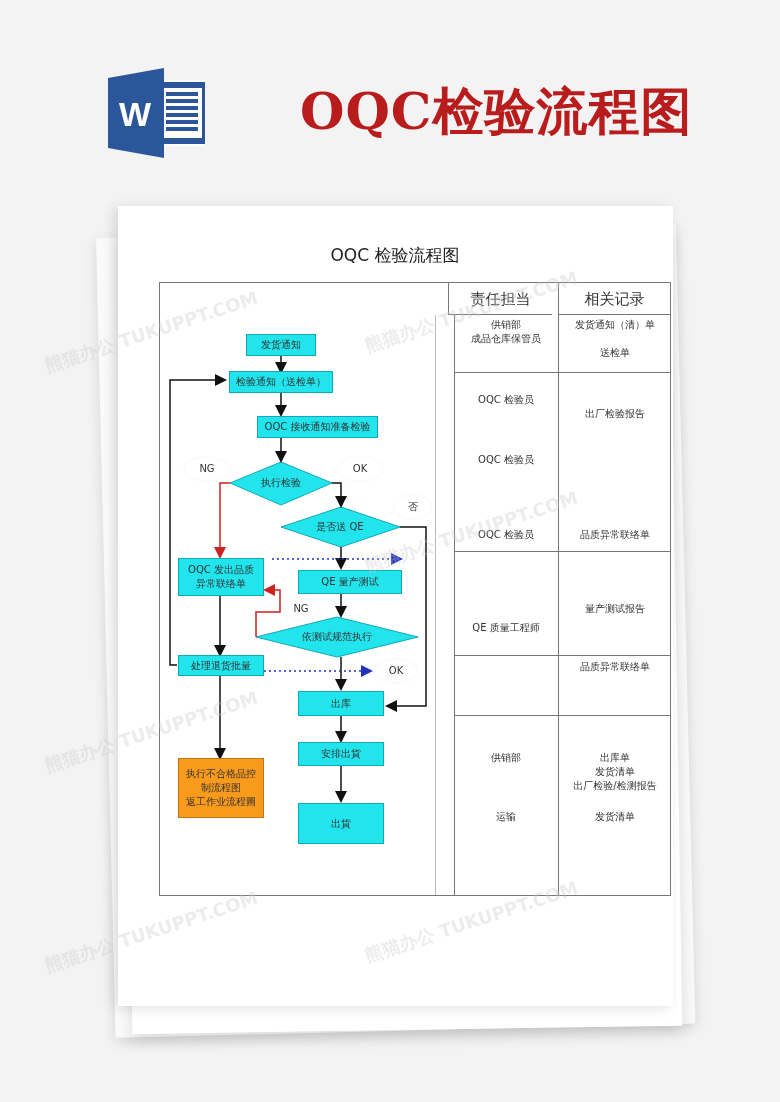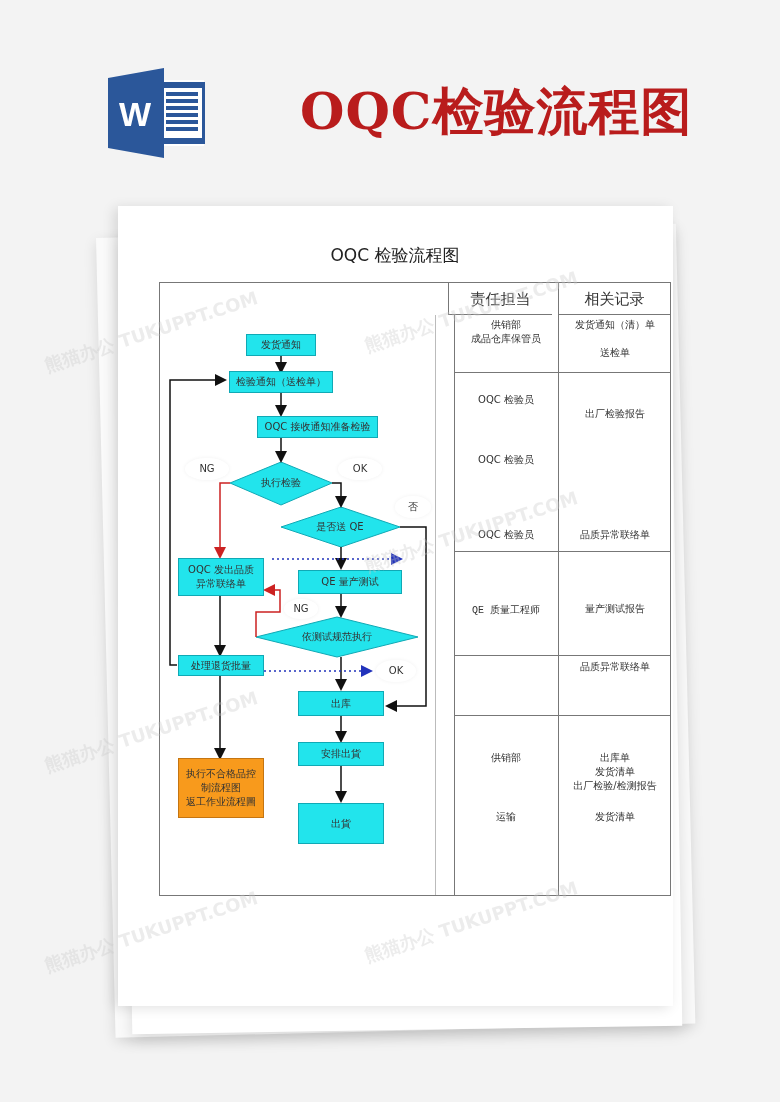--- a/index.html
+++ b/index.html
@@ -80,21 +80,21 @@
     <div>发货通知（清）单</div>
     <div style="margin-top:14px;">送检单</div>
   </div>
 
   <div class="cell-text" style="left:296px;top:110px;width:100px;">OQC 检验员</div>
   <div class="cell-text" style="left:296px;top:170px;width:100px;">OQC 检验员</div>
   <div class="cell-text" style="left:296px;top:245px;width:100px;">OQC 检验员</div>
   <div class="cell-text" style="left:400px;top:124px;width:110px;">出厂检验报告</div>
   <div class="cell-text" style="left:400px;top:245px;width:110px;">品质异常联络单</div>
 
-  <div class="cell-text" style="left:296px;top:321px;width:100px;font-family:Liberation Mono, monospace;">QE 质量工程师</div>
+  <div class="cell-text" style="left:296px;top:338px;width:100px;">QE 质量工程师</div>
   <div class="cell-text" style="left:400px;top:319px;width:110px;">量产测试报告</div>
 
   <div class="cell-text" style="left:400px;top:377px;width:110px;">品质异常联络单</div>
 
   <div class="cell-text" style="left:296px;top:468px;width:100px;">供销部</div>
   <div class="cell-text" style="left:296px;top:527px;width:100px;">运输</div>
   <div class="cell-text" style="left:400px;top:468px;width:110px;">
     <div>出库单</div>
     <div>发货清单</div>
     <div>出厂检验/检测报告</div>

